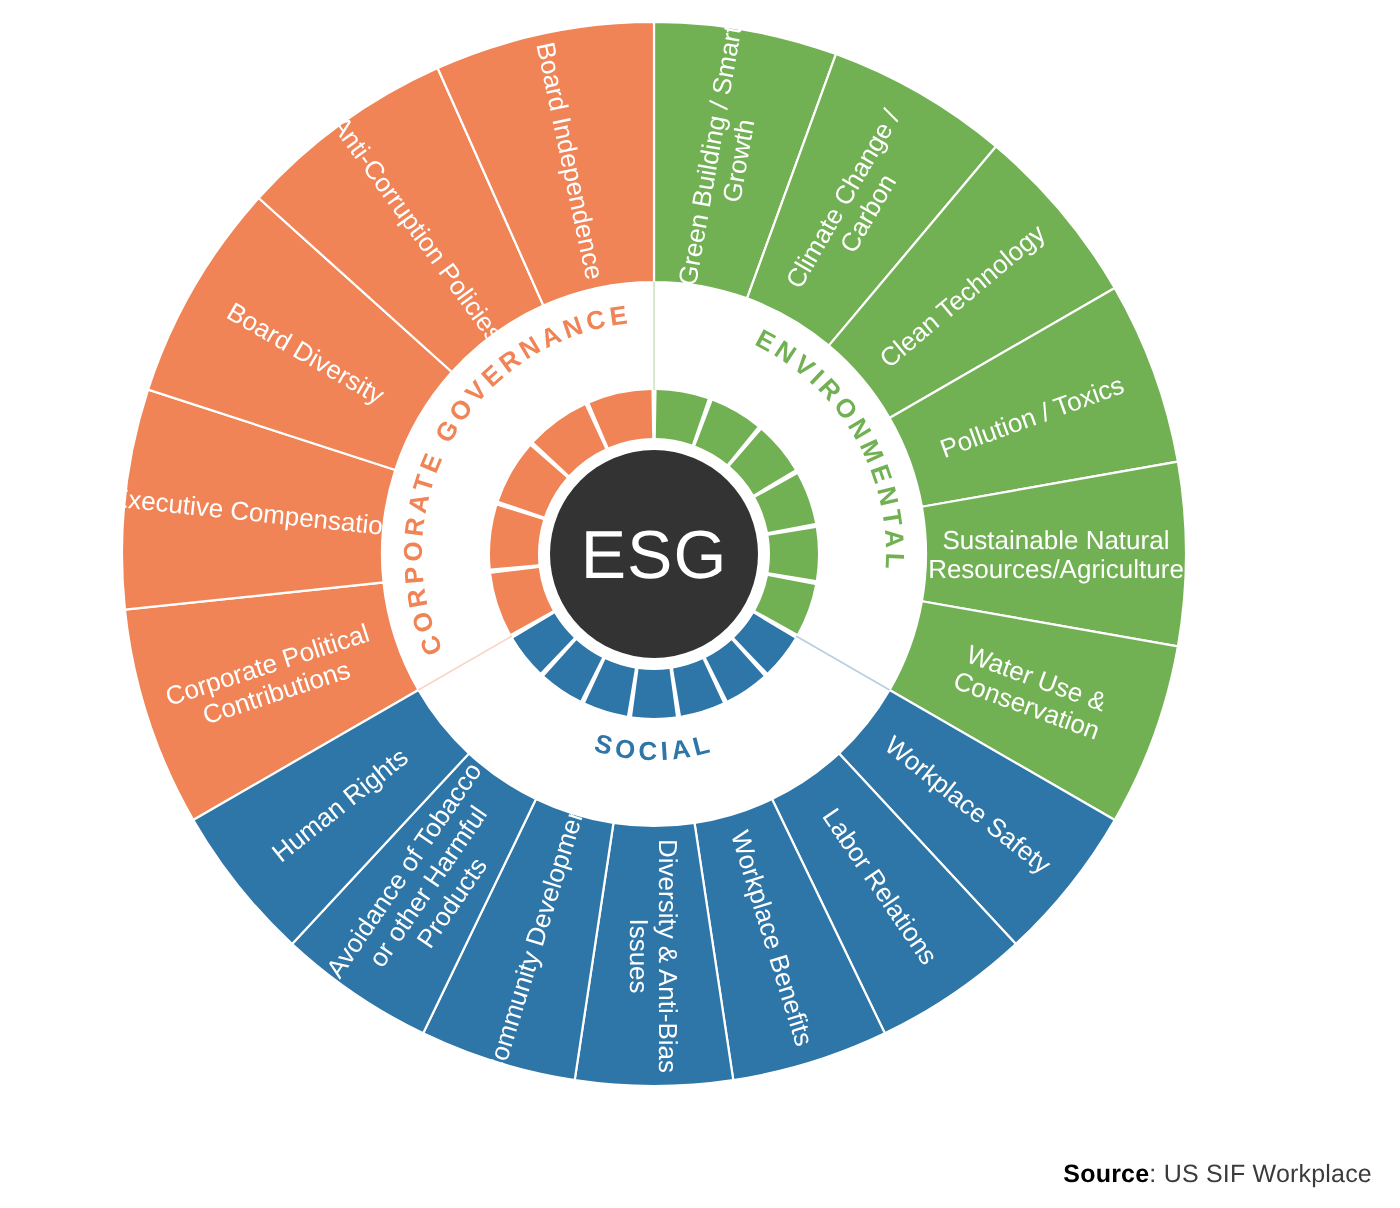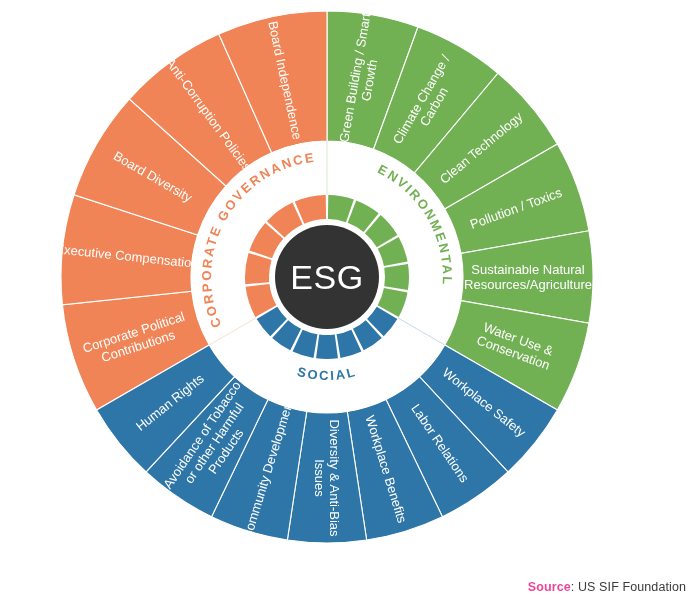--- a/index.html
+++ b/index.html
@@ -27,21 +27,21 @@
     right: 14px;
     bottom: 10px;
     font-family: "Liberation Sans", sans-serif;
     font-size: 12.5px;
     color: #3b3b3b;
     letter-spacing: 0.1px;
     white-space: nowrap;
   }
   .source-note .source-label {
     font-weight: bold;
-    color: #ec4899;
+    color: #000000;
   }
   .seg-label {
     font-family: "Liberation Sans", sans-serif;
     fill: #ffffff;
     font-size: 13px;
   }
   .cat-label {
     font-family: "Liberation Sans", sans-serif;
     font-weight: bold;
     font-size: 13px;
@@ -178,14 +178,14 @@
       <text class="cat-label" fill="#2E75A8"><textPath href="#catpath2" startOffset="50%" text-anchor="middle" xlink:href="#catpath2">SOCIAL</textPath></text>
     </g>
 <defs>
       <path id="catpath0" d="M 339.1253017390478 161.6354601372803 A 116 116 0 0 1 432.9712730865417 324.18145059679284" fill="none"></path>
       <path id="catpath1" d="M 221.02872691345829 324.1814505967928 A 116 116 0 0 1 314.8746982609522 161.6354601372803" fill="none"></path>
       <path id="catpath2" d="M 243.67124957938043 337.54188098612474 A 103 103 0 0 0 410.3287504206196 337.54188098612474" fill="none"></path>
     </defs>
   </svg>
 
 <div class="source-note">
-  <span class="source-label">Source</span><span>: </span><span>US SIF Foundation</span>
+  <span class="source-label">Source</span><span>: </span><span>US SIF Workplace</span>
 </div>
 
 </body></html>

